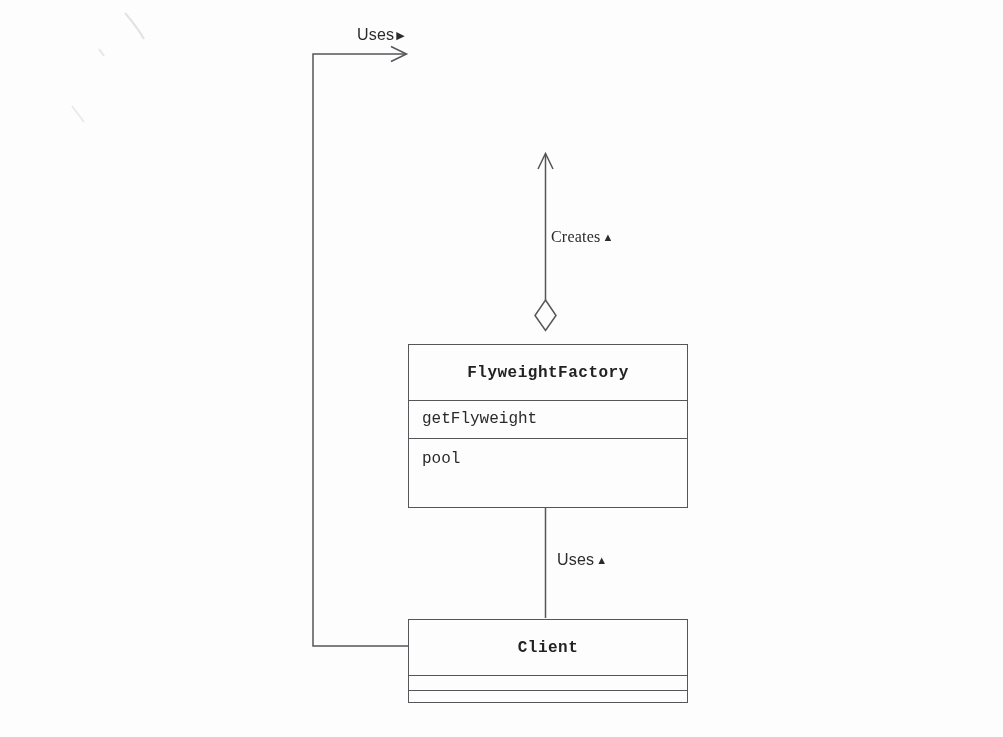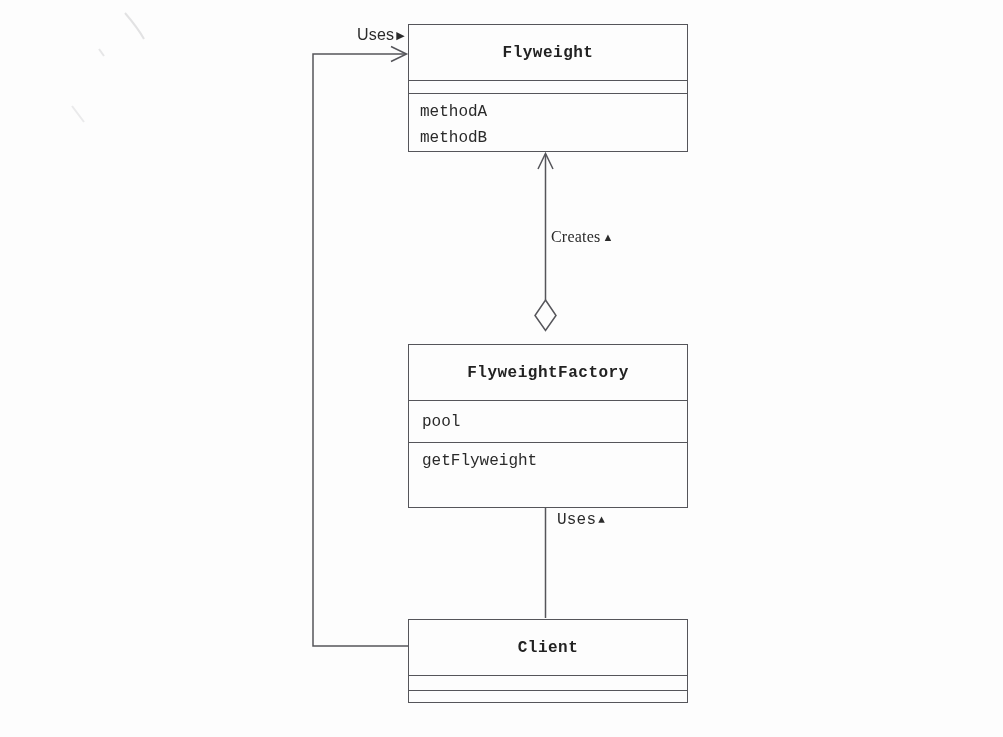--- a/index.html
+++ b/index.html
@@ -88,21 +88,21 @@
   }
   .edge-label .tri {
     font-size: 11px;
     margin-left: 2px;
     position: relative;
     top: -1px;
     color: #2b2b2b;
   }
   #label-uses-flyweight { left: 329px; top: 26px; margin-left: 28px; }
   #label-creates        { left: 551px; top: 228px; font-family: Liberation Serif, serif; }
-  #label-uses-factory   { left: 557px; top: 511px; font-family: Liberation Mono, monospace; }
+  #label-uses-factory   { left: 557px; top: 551px; }
 </style>
 </head>
 <body>
 
 <div class="canvas">
 
   <svg class="connector-layer" viewBox="0 0 1003 737" xmlns="http://www.w3.org/2000/svg">
 
     <path d="M125,13 C131,20 139,30 144,39" stroke="rgba(130,130,135,0.22)" stroke-width="2" fill="none"></path>
     <path d="M99,49 L104,56" stroke="rgba(130,130,135,0.18)" stroke-width="2" fill="none"></path>
@@ -112,36 +112,28 @@
     <polyline points="391,46.5 406.5,54 391,61.5" stroke="#55555a" stroke-width="1.5" fill="none"></polyline>
 
     <path d="M545.5,154 L545.5,300" stroke="#55555a" stroke-width="1.5" fill="none"></path>
     <polyline points="538,169 545.5,153.5 553,169" stroke="#55555a" stroke-width="1.5" fill="none"></polyline>
     <polygon points="545.5,300 556,315.5 545.5,330.5 535,315.5" stroke="#55555a" stroke-width="1.5" fill="#fdfdfd"></polygon>
 
     <path d="M545.5,469 L545.5,618" stroke="#55555a" stroke-width="1.5" fill="none"></path>
     <polyline points="538,484 545.5,468.5 553,484" stroke="#55555a" stroke-width="1.5" fill="none"></polyline>
   </svg>
 
-  <div class="uml-class" id="box-flyweight">
-    <div class="cls-title">Flyweight</div>
-    <div class="compartment attrs"></div>
-    <div class="compartment methods">
-      <div class="member">methodA</div>
-      <div class="member">methodB</div>
-    </div>
-  </div>
 
   <div class="uml-class" id="box-factory">
     <div class="cls-title">FlyweightFactory</div>
+    <div class="compartment methods member-centered">
+      <span class="member" style="padding-left:1px">getFlyweight</span>
+    </div>
     <div class="compartment attrs member-centered">
       <span class="member" style="padding-left:1px">pool</span>
-    </div>
-    <div class="compartment methods member-centered">
-      <span class="member" style="padding-left:1px">getFlyweight</span>
     </div>
   </div>
 
   <div class="uml-class" id="box-client">
     <div class="cls-title">Client</div>
     <div class="compartment attrs"></div>
     <div class="compartment methods"></div>
   </div>
 
   <div class="edge-label" id="label-uses-flyweight">

